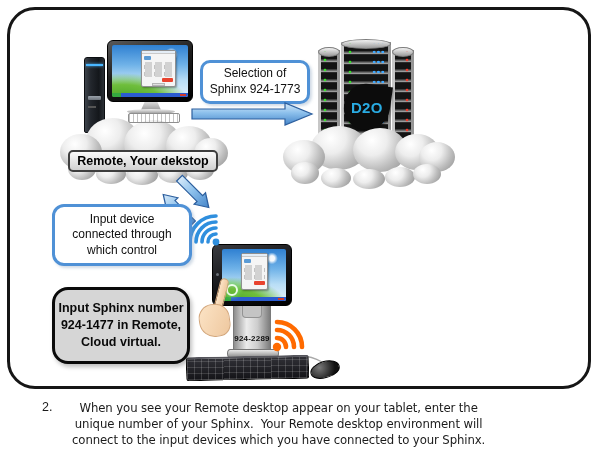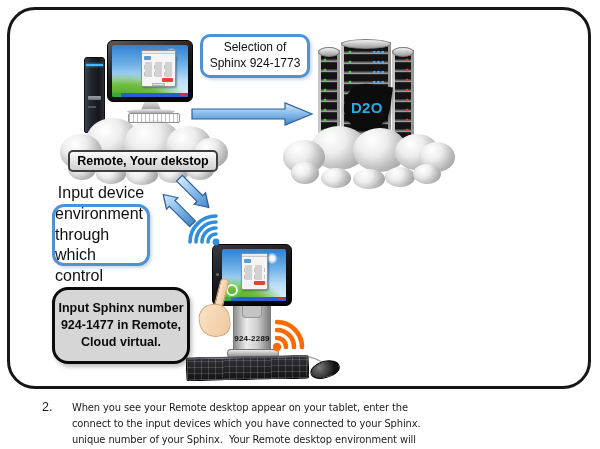--- a/index.html
+++ b/index.html
@@ -80,28 +80,28 @@
 
   
   .cloud { position:absolute; z-index:5; }
   .cloud i { position:absolute; border-radius:50%;
              background:radial-gradient(circle at 35% 28%, #ffffff 0%, #ededed 32%, #bdbdbd 62%, #8a8a8a 100%); }
   .cloud-label { position:absolute; z-index:7; display:flex; align-items:center; justify-content:center;
                  background:linear-gradient(#fbfbfb,#d0d0d0); border:2px solid #3e3e3e; border-radius:5px;
                  font-weight:bold; font-size:12.5px; color:#000; white-space:nowrap; }
 
   
-  .callout { position:absolute; left:200px; top:34px; width:110px; height:44px; z-index:8;
+  .callout { position:absolute; left:200px; top:60px; width:110px; height:44px; z-index:8;
              background:#fff; border:3px solid var(--callout_border,#4f91d6); border-radius:10px;
              display:flex; flex-direction:column; align-items:center; justify-content:center;
              font-size:12px; color:#101010; line-height:1.32; box-shadow:2px 2px 3px rgba(120,150,180,.35); }
-  .touch-box { position:absolute; left:52px; top:204px; width:98px; height:62px; z-index:8;
+  .touch-box { position:absolute; left:52px; top:204px; width:140px; height:62px; z-index:8;
                background:#fff; border:3px solid var(--callout_border,#4f91d6); border-radius:12px;
                display:flex; flex-direction:column; align-items:center; justify-content:center;
-               font-size:16px; color:#101010; line-height:1.3; box-shadow:2px 2px 3px rgba(120,150,180,.35); }
+               font-size:12px; color:#101010; line-height:1.3; box-shadow:2px 2px 3px rgba(120,150,180,.35); }
   .sphinx-box { position:absolute; left:52px; top:287px; width:138px; height:77px; z-index:8;
                 background:#d6d6d6; border:3px solid #0a0a0a; border-radius:16px;
                 display:flex; flex-direction:column; align-items:center; justify-content:center;
                 font-size:12.5px; font-weight:bold; color:#0a0a0a; line-height:1.35;
                 box-shadow:2px 3px 4px rgba(0,0,0,.25); }
 
   
   .svg-abs { position:absolute; overflow:visible; z-index:8; }
 
   
@@ -140,22 +140,22 @@
                 linear-gradient(#303036,#141418);
               border-top:2px solid #55555c; }
   .mouse { position:absolute; left:310px; top:361px; width:30px; height:17px; z-index:7;
            border-radius:50% 50% 46% 46%;
            background:radial-gradient(circle at 32% 28%, #7a7a7a, #101010 72%);
            border:1px solid #000; transform:rotate(-16deg); }
 
   
   .instr-num { position:absolute; left:42px; top:400px; font-size:12.5px; color:#1b1b1b; z-index:2; }
   .instr { position:absolute; left:72px; top:400px; z-index:2; color:#1b1b1b;
-           font-size:11px; line-height:16px; font-family:"DejaVu Sans", sans-serif;
-           font-stretch:condensed; letter-spacing:-0.1px; white-space:nowrap; }
+           font-size:13px; line-height:16px; font-family:"DejaVu Sans", sans-serif;
+           font-stretch:condensed; letter-spacing:-0.1px; white-space:nowrap;text-align:center; }
 </style>
 </head>
 <body>
 
 <div id="stage">
 
   <svg width="0" height="0" style="position:absolute">
     <defs>
       <linearGradient id="gradArrow" x1="0" y1="0" x2="0" y2="1">
         <stop offset="0" stop-color="#d7eaf9"></stop>
@@ -253,21 +253,21 @@
       <path d="M 23 31 A 8 8 0 0 1 31 23"></path>
       <path d="M 17 31 A 14 14 0 0 1 31 17"></path>
       <path d="M 11 31 A 20 20 0 0 1 31 11"></path>
       <path d="M 5 31 A 26 26 0 0 1 31 5"></path>
     </g>
     <circle cx="31" cy="31" r="3.4" fill="#2f8fde"></circle>
   </svg>
 
   <div class="touch-box">
     <span>Input device</span>
-    <span>environment through</span>
+    <span>connected through</span>
     <span>which control</span>
   </div>
 
   <div class="sphinx-box">
     <span>Input Sphinx number</span>
     <span>924-1477 in Remote,</span>
     <span>Cloud virtual.</span>
   </div>
 
   <div class="tablet">
@@ -308,17 +308,17 @@
   <svg class="svg-abs" style="left:266px;top:342px;z-index:6" width="58" height="26" viewBox="0 0 58 26">
     <path d="M2,16 C14,26 28,4 56,20" fill="none" stroke="#a9a9a9" stroke-width="1.4"></path>
   </svg>
 
   <div class="keyboard"></div>
   <div class="mouse"></div>
 
   <div class="instr-num">2.</div>
   <div class="instr">
     <div>When you see your Remote desktop appear on your tablet, enter the</div>
+    <div>unique number of your Sphinx.&nbsp; Your Remote desktop environment will</div>
     <div>connect to the input devices which you have connected to your Sphinx.</div>
-    <div>unique number of your Sphinx.&nbsp; Your Remote desktop environment will</div>
   </div>
 
 </div>
 
 </body></html>

